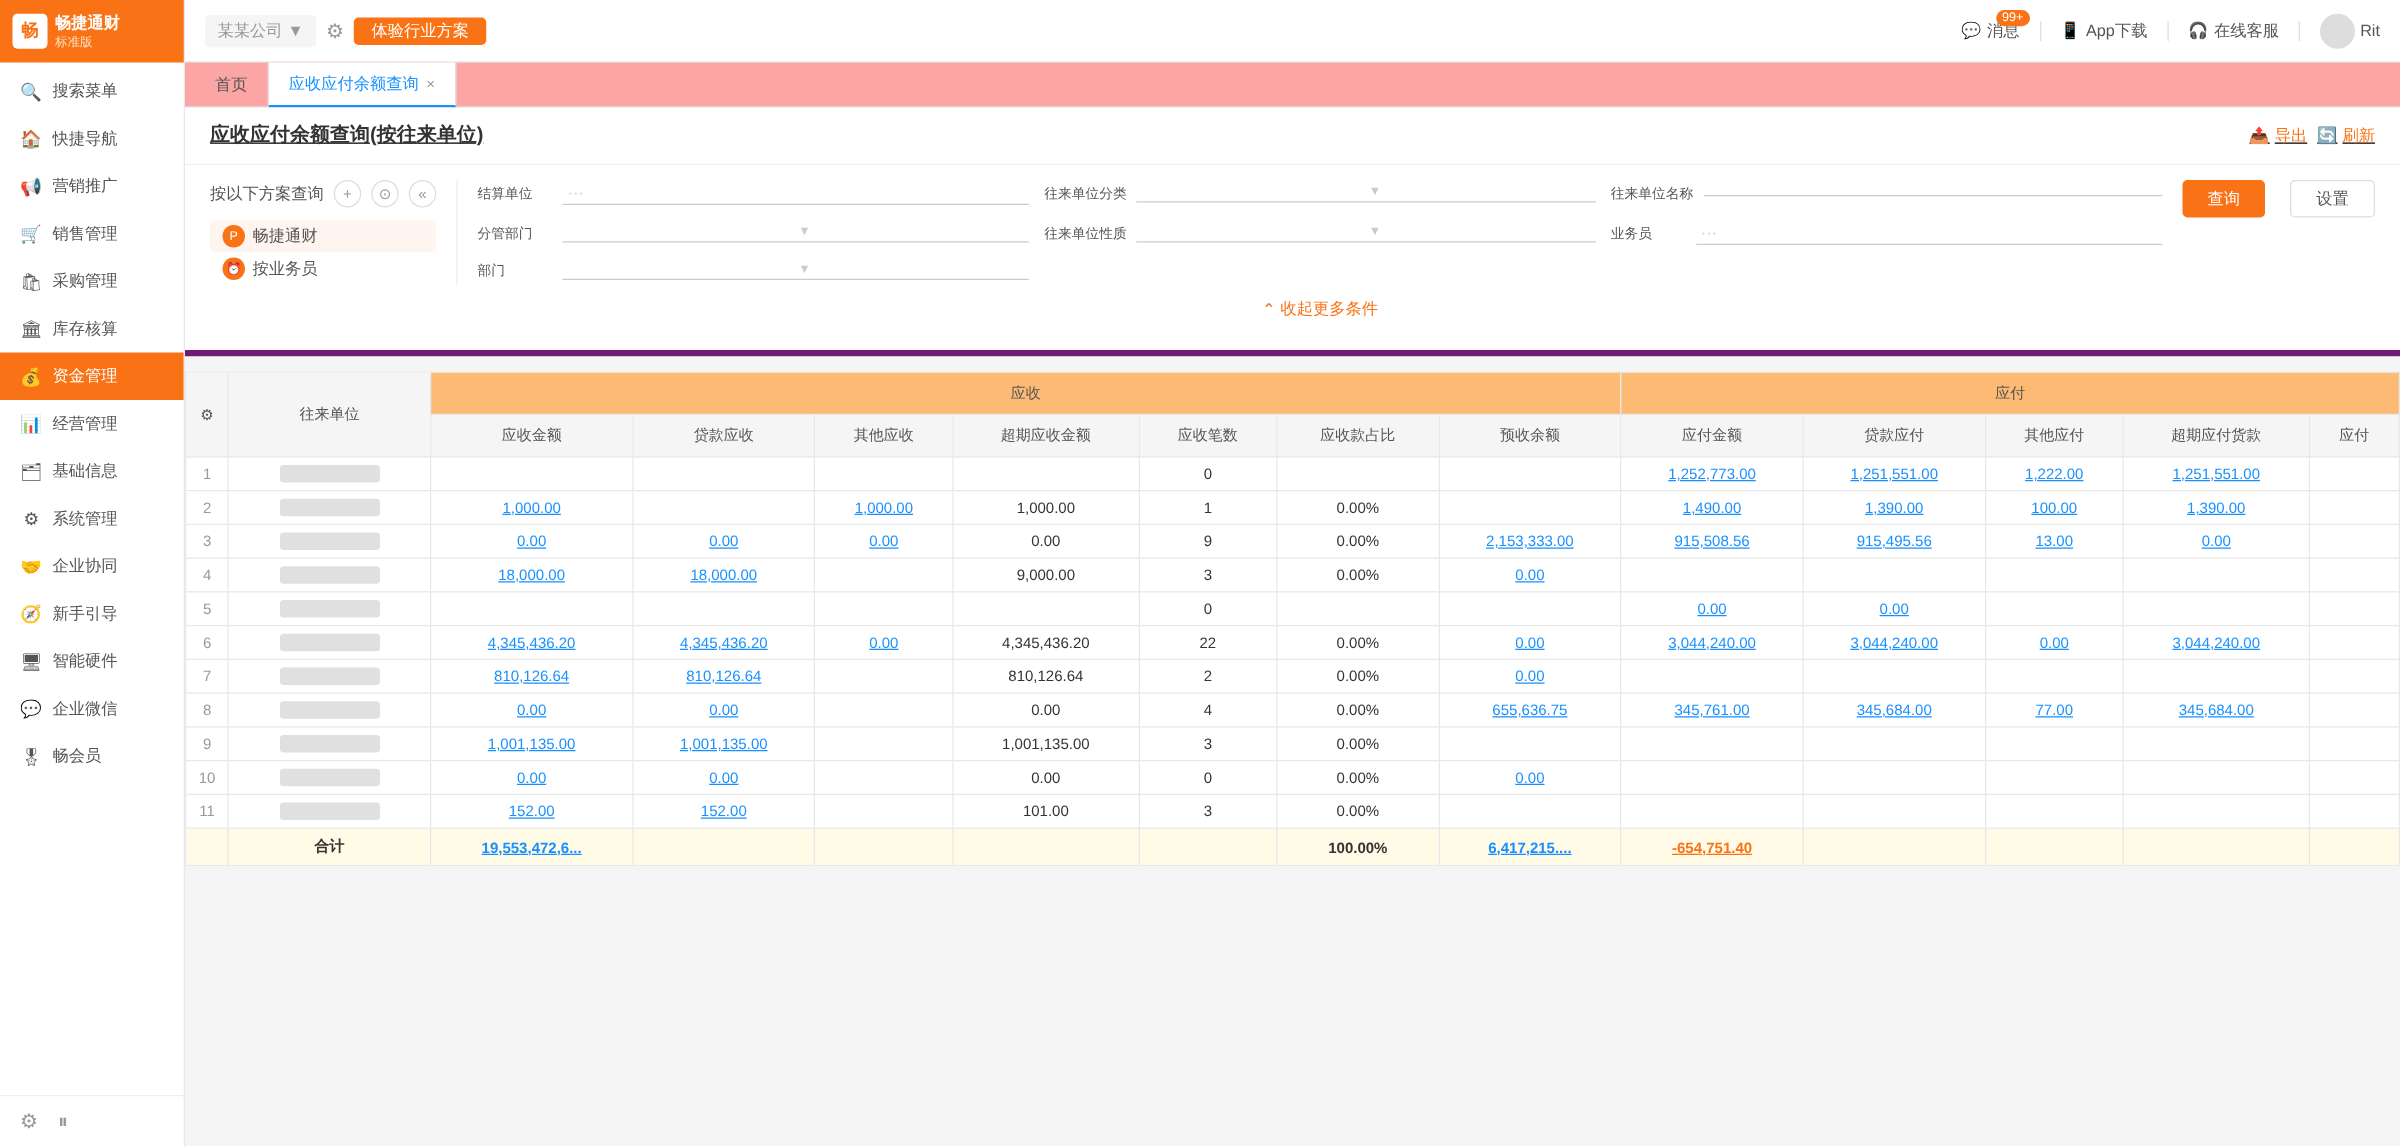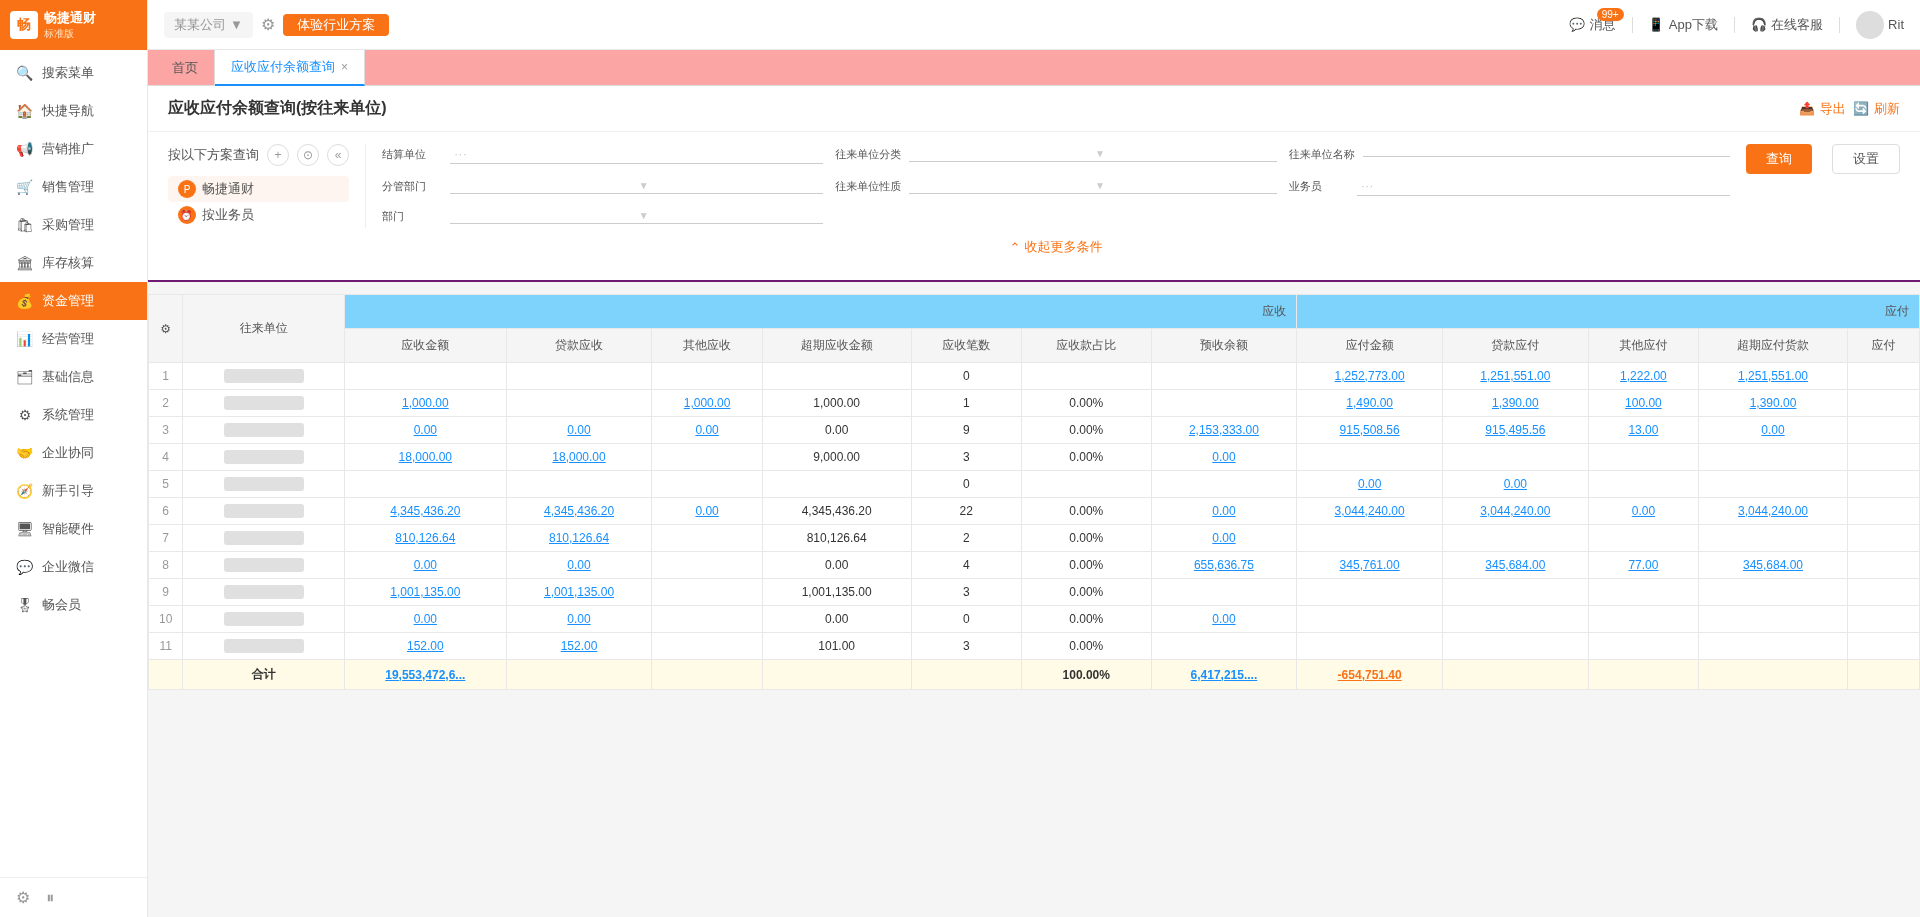--- a/index.html
+++ b/index.html
@@ -32,46 +32,46 @@
 
     
     .tabbar { display: flex; align-items: center; background: #fca5a5; border-bottom: 1px solid #ddd; padding: 0 8px; height: 36px; }
     .tab { display: flex; align-items: center; gap: 6px; padding: 0 16px; height: 36px; cursor: pointer; font-size: 13px; color: #555; border-right: 1px solid #ddd; }
     .tab.home { color: #555; }
     .tab.active { background: #fff; color: #1890ff; border-bottom: 2px solid #1890ff; }
     .tab-close { font-size: 12px; color: #999; }
 
     
     .page { flex: 1; overflow-y: auto; background: #f5f5f5; padding: 0; }
-    .page-header { background: #fff; padding: 12px 20px; display: flex; align-items: center; justify-content: space-between; border-bottom: 1px solid #eee; }
+    .page-header { background: #fff; padding: 12px 20px; display: flex; align-items: center; justify-content: space-between; border-bottom: 1px solid #eee; text-decoration: underline; }
     .page-title { font-size: 16px; font-weight: bold; color: #333; }
     .page-actions { display: flex; gap: 8px; }
     .btn-export { color: #f97316; border: none; background: none; cursor: pointer; font-size: 13px; display: flex; align-items: center; gap: 4px; }
     .btn-refresh { color: #f97316; border: none; background: none; cursor: pointer; font-size: 13px; display: flex; align-items: center; gap: 4px; }
 
     
-    .filter-area { background: #fff; padding: 12px 20px; border-bottom: 2px solid #701a75; }
+    .filter-area { background: #fff; padding: 12px 20px; border-bottom: 5px solid #701a75; }
     .filter-icon-btn { width: 22px; height: 22px; border-radius: 50%; border: 1px solid #ddd; display: flex; align-items: center; justify-content: center; cursor: pointer; color: #999; font-size: 12px; }
     .scheme-item { display: flex; align-items: center; gap: 6px; padding: 4px 10px; border-radius: 4px; cursor: pointer; font-size: 13px; color: #555; }
     .scheme-item.active { background: #fff5f0; }
     .scheme-item .scheme-icon { width: 18px; height: 18px; border-radius: 50%; background: #f97316; display: flex; align-items: center; justify-content: center; color: #fff; font-size: 10px; }
     .collapse-btn { background: none; border: none; cursor: pointer; color: #f97316; font-size: 13px; padding: 4px 8px; display: flex; align-items: center; gap: 4px; }
     .btn-query { background: #f97316; color: #fff; border: none; padding: 6px 20px; border-radius: 4px; cursor: pointer; font-size: 13px; }
     .btn-settings { background: #fff; color: #555; border: 1px solid #ddd; padding: 4px 20px; border-radius: 4px; cursor: pointer; font-size: 13px; }
     .filter-field { display: flex; align-items: center; gap: 8px; }
     .filter-field label { color: #555; font-size: 11px; white-space: nowrap; min-width: 60px; }
     .filter-field-input { flex: 1; display: flex; align-items: center; border-bottom: 1px solid #ccc; padding: 2px 4px; gap: 4px; }
     .filter-field-input span { flex: 1; font-size: 13px; color: #ccc; }
 
     
     .table-wrap { margin: 12px 0 0; background: #fff; overflow-x: auto; }
     table { width: 100%; border-collapse: collapse; font-size: 12px; }
     thead tr { background: #f5f5f5; }
     th { padding: 8px 10px; text-align: center; color: #555; font-weight: normal; border: 1px solid #e8e8e8; white-space: nowrap; }
-    th.group-header { background: #7dd3fc; text-align: right; }
+    th.group-header { background: #fdba74; }
     td { padding: 6px 10px; text-align: center; border: 1px solid #e8e8e8; color: #333; white-space: nowrap; }
     td.text-link { color: #1890ff; text-decoration: underline; cursor: pointer; }
     .table-footer { background: #fffbe6; font-weight: bold; }
     .table-footer td { padding: 6px 10px; border: 1px solid #e8e8e8; }
     .row-num { color: #999; }
     .settings-col { width: 30px; }
     .blurred { background: #e0e0e0; border-radius: 3px; color: transparent; user-select: none; display: inline-block; min-width: 80px; height: 14px; }
 
     
     ::-webkit-scrollbar { width: 6px; height: 6px; }

